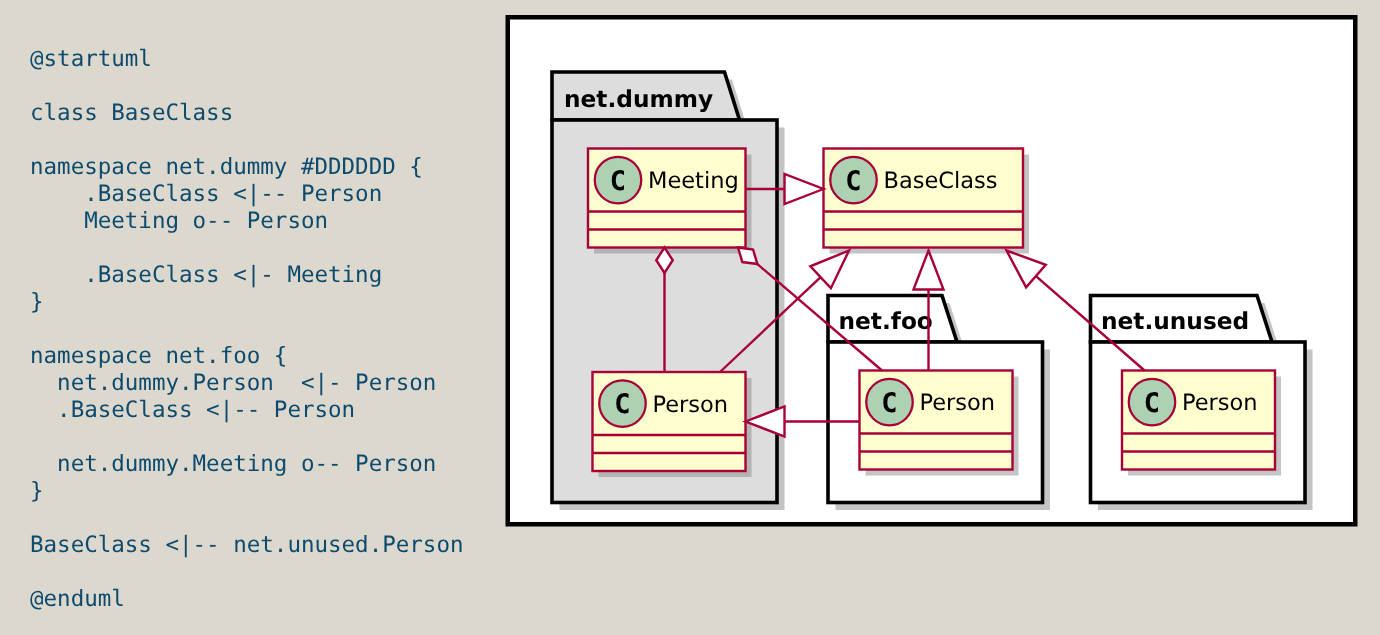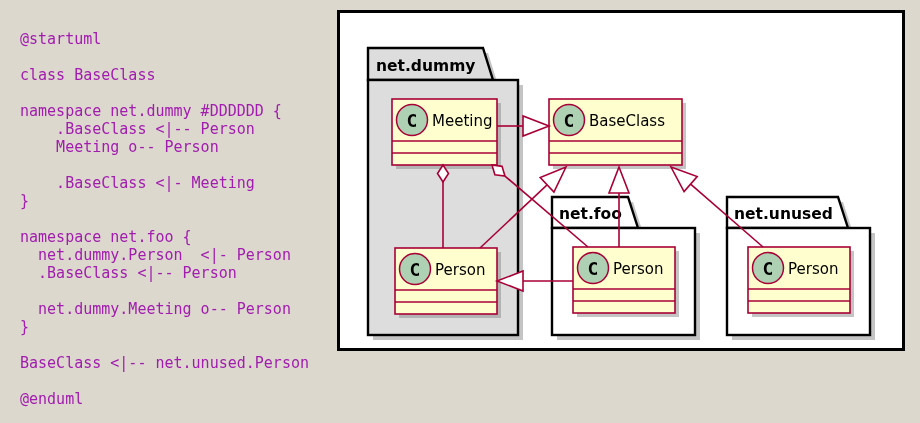--- a/index.html
+++ b/index.html
@@ -4,21 +4,21 @@
 <style>
   html,body{margin:0;padding:0;}
   body{
     width:920px;height:423px;overflow:hidden;position:relative;
     background:#dcd8ce;
     font-family:"DejaVu Sans",sans-serif;
   }
   .code{
     position:absolute;left:20px;top:30px;margin:0;
     font-family:"DejaVu Sans Mono",monospace;
-    font-size:15px;line-height:18px;color:#a21caf;
+    font-size:15px;line-height:18px;color:#0c4a6e;
     white-space:pre;
   }
   svg.diagram{position:absolute;left:0;top:0;}
   svg text{user-select:none;}
 </style>
 </head>
 <body>
 
 <div>
   <pre class="code">@startuml

